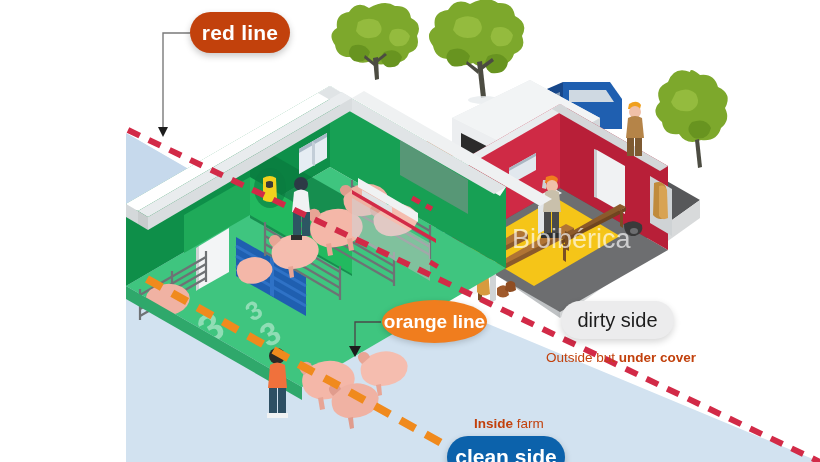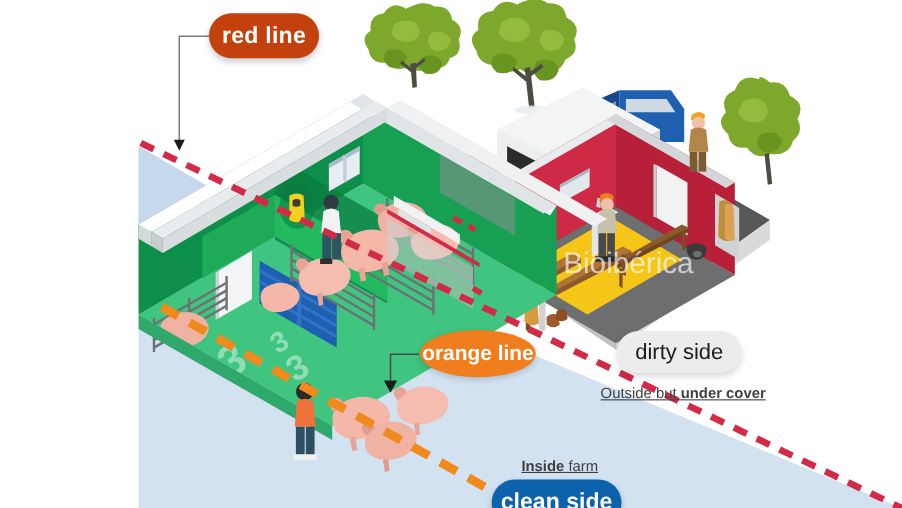--- a/index.html
+++ b/index.html
@@ -18,21 +18,21 @@
   .pill-blue{background:#0c62ab;font-size:21px;font-weight:700;}
   .pill-grey{background:#ececed;color:#1c1c1c;font-size:20px;font-weight:400;
              box-shadow:0 3px 7px rgba(0,0,0,.16);}
 
   #pill-red{left:190px;top:12px;width:100px;height:41px;}
   #pill-orange{left:382px;top:300px;width:105px;height:43px;}
   #pill-blue{left:447px;top:389px;width:118px;height:42px;margin-top:47px;}
   #pill-grey{left:561px;top:301px;width:113px;height:38px;text-align:center;}
 
   
-  .caption{position:absolute;font-size:13.5px;color:#404040;white-space:nowrap;text-decoration:underline;}
+  .caption{position:absolute;font-size:13.5px;color:#c2410c;white-space:nowrap;}
   #cap-dirty{left:546px;top:350px;}
   #cap-clean{left:474px;top:416px;}
   .caption b{font-weight:700;}
 </style>
 </head>
 <body>
 
 <div id="stage">
 
   <div id="scene">

